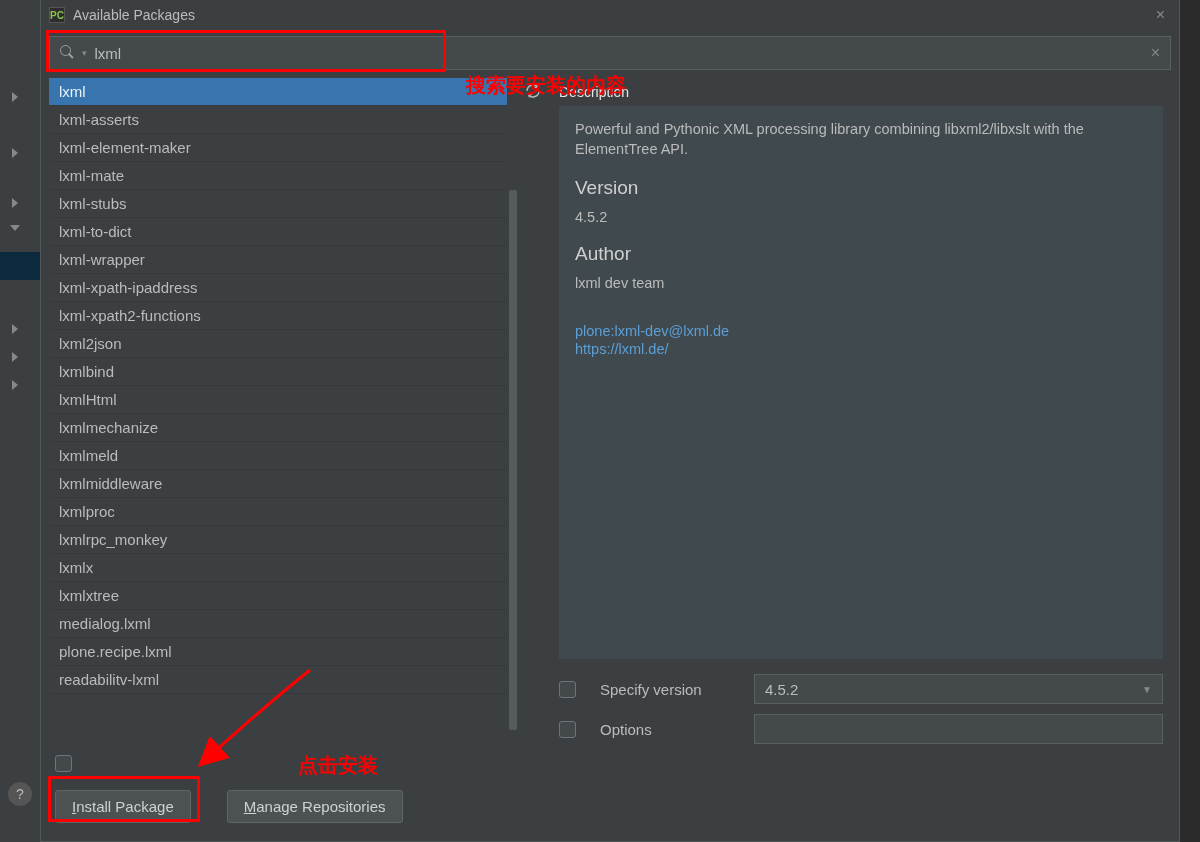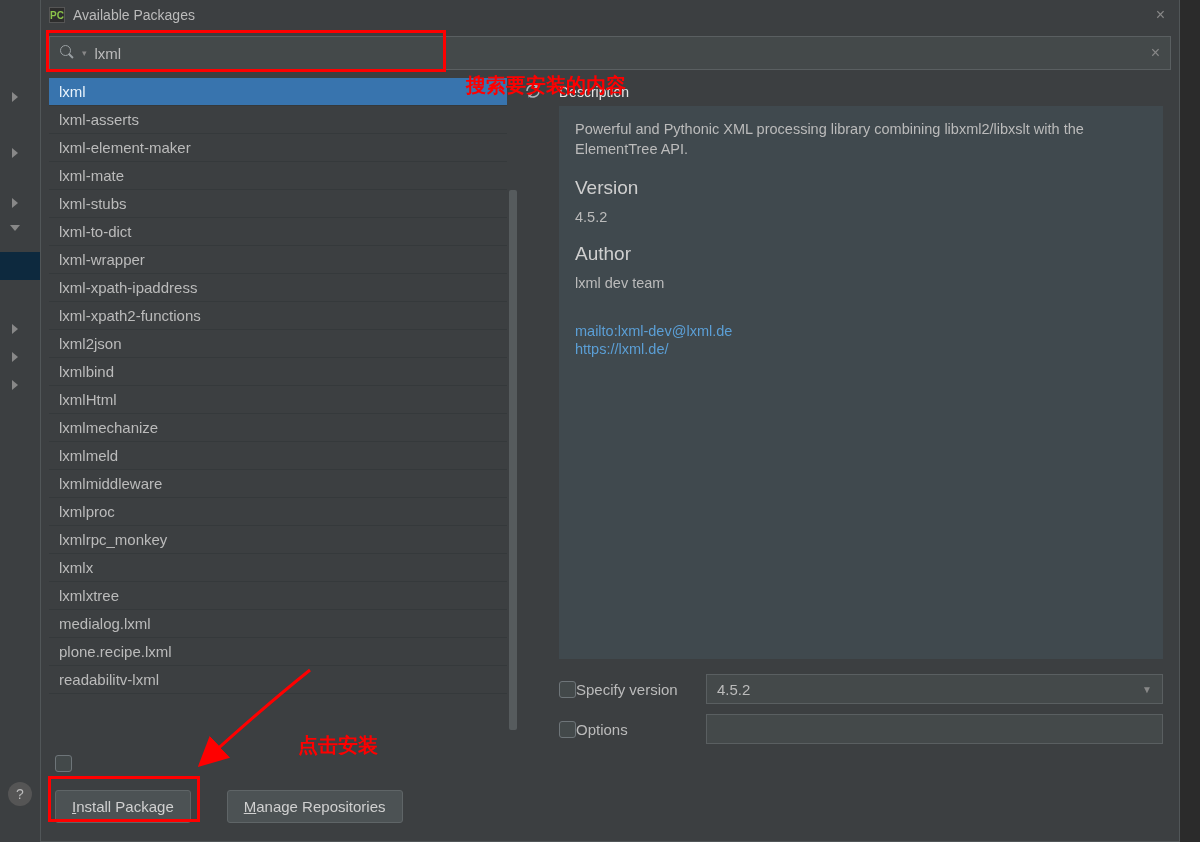--- a/index.html
+++ b/index.html
@@ -103,21 +103,21 @@
     font-size:14.5px;
   }
   .right-col .box h3 {
     font-weight:normal; font-size:19px; color:#cfcfcf; margin:18px 0 10px 0;
   }
   .right-col .box h3:first-of-type { margin-top:18px; }
   .right-col .box p.desc-text { margin:0 0 2px 0; line-height:1.35; }
   .right-col .box a { color:#5b9fd6; text-decoration:none; display:block; margin-top:2px; }
 
   .right-bottom { margin-top:10px; }
-  .opt-row { display:flex; align-items:center; height:40px; gap:0;justify-content:flex-end; }
+  .opt-row { display:flex; align-items:center; height:40px; gap:24px;justify-content:flex-end; }
   .chk {
     width:17px; height:17px; border:1.5px solid #6e7579; border-radius:3px;
     background:#43494a; flex-shrink:0;
   }
   .opt-label { color:#bbb; font-size:15px; width:130px; }
   .opt-input {
     flex:1; height:30px; background:#44494a; border:1px solid #5a5f61;
     color:#bbb; padding:0 10px; font-size:15px; display:flex; align-items:center;
     justify-content:space-between;
   }
@@ -212,21 +212,21 @@
 
     <div class="right-col">
       <div class="desc-label">Description</div>
       <div class="box">
         <p class="desc-text">Powerful and Pythonic XML processing library combining libxml2/libxslt with the ElementTree API.</p>
         <h3>Version</h3>
         <div>4.5.2</div>
         <h3>Author</h3>
         <div>lxml dev team</div>
         <div style="height:30px"></div>
-        <a>mailto:lxml-dev@lxml.de</a>
+        <a>plone:lxml-dev@lxml.de</a>
         <a>https://lxml.de/</a>
       </div>
       <div class="right-bottom">
         <div class="opt-row">
           <span class="chk"></span>
           <span class="opt-label">Specify version</span>
           <span class="opt-input">
             <span>4.5.2</span>
             <span class="dd2">▼</span>
           </span>
@@ -249,21 +249,21 @@
   <div class="footer">
     <button class="btn"><u>I</u><span>nstall Package</span></button>
     <button class="btn"><u>M</u><span>anage Repositories</span></button>
   </div>
 </div>
 
 <div class="anno-rect" style="left:46px; top:30px; width:400px; height:42px"></div>
 <div class="anno-text" style="left:466px; top:40px">搜索要安装的内容</div>
 
 <div class="anno-rect" style="left:48px; top:776px; width:152px; height:46px"></div>
-<div class="anno-text" style="left:298px; top:700px">点击安装</div>
+<div class="anno-text" style="left:298px; top:720px">点击安装</div>
 <svg class="anno-arrow" style="left:150px; top:650px; width:200px; height:150px">
   <defs>
     <marker id="ah" markerWidth="12" markerHeight="12" refX="9" refY="5" orient="auto">
       <path d="M0,0 L10,5 L0,10 z" fill="#ff0000"></path>
     </marker>
   </defs>
   <path d="M160,20 Q110,60 50,115" stroke="#ff0000" stroke-width="3" fill="none" marker-end="url(#ah)"></path>
 </svg>
 
 </body></html>

